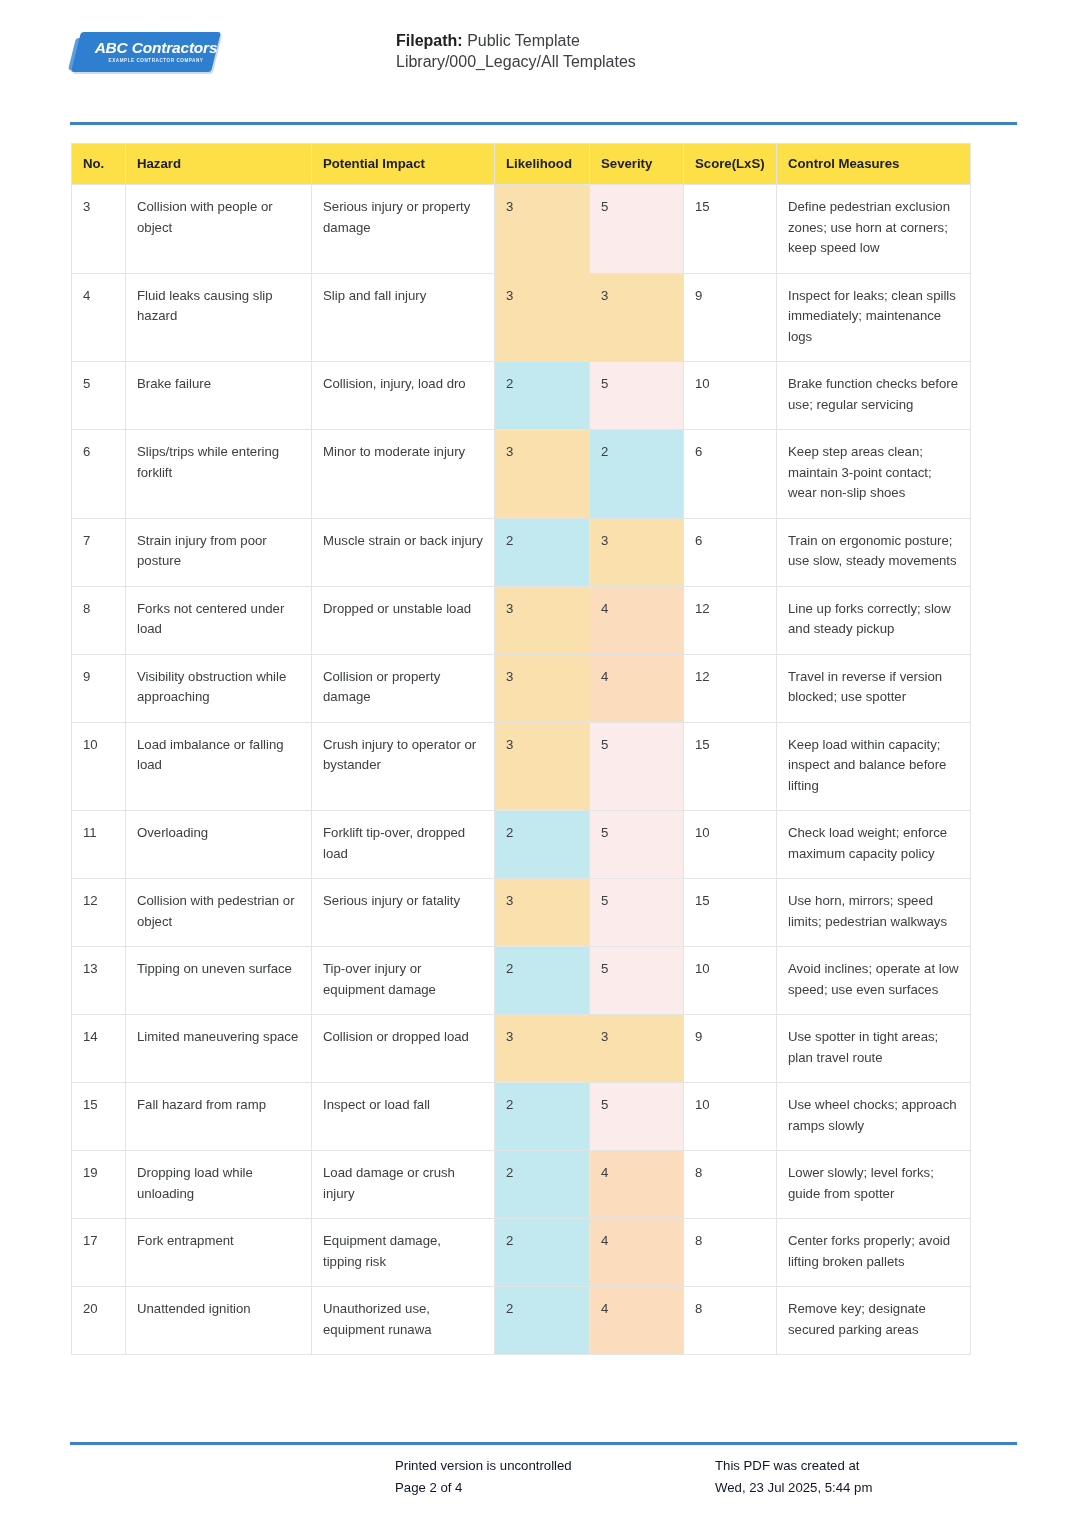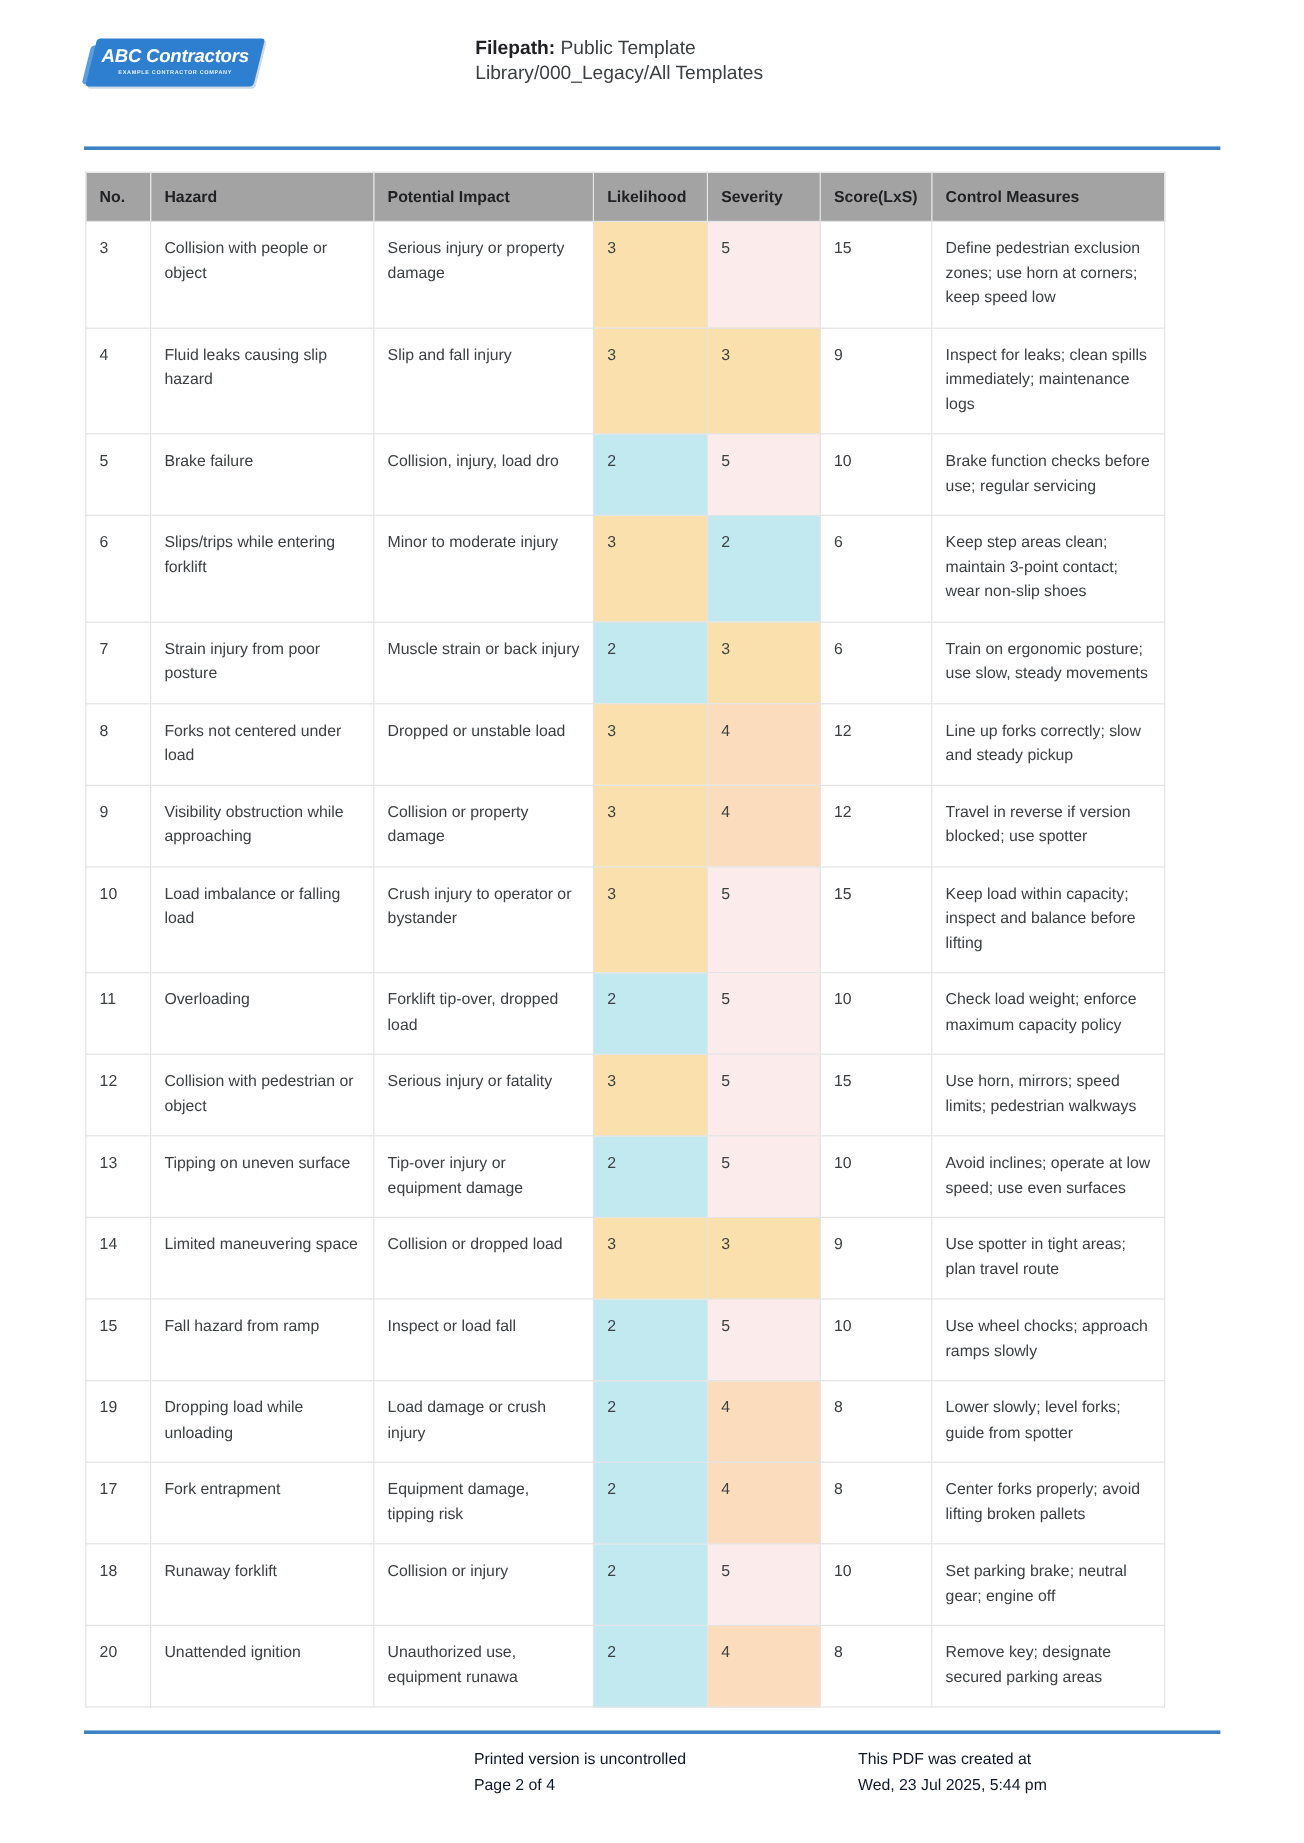--- a/index.html
+++ b/index.html
@@ -51,21 +51,21 @@
     box-shadow: 2px 2px 0 rgba(120,150,180,0.35);
   }
   .logo-shape.under {
     background: #5a9ede;
     top: 6px;
     left: -4px;
     height: 32px;
   }
   .logo-text {
     position: absolute;
-    left: 0; top: 0;
+    left: 10px; top: 0;
     width: 140px;
     height: 40px;
     display: flex;
     flex-direction: column;
     align-items: center;
     justify-content: center;
   }
   .logo-main {
     font-size: 15.5px;
     font-weight: bold;
@@ -121,21 +121,21 @@
   }
   table.risk th, table.risk td {
     border: 1px solid #e3e4e6;
     vertical-align: top;
     padding: 12px 11px 14px 11px;
     line-height: 20.5px;
     font-weight: normal;
     text-align: left;
   }
   table.risk thead th {
-    background: #a3a3a3;
+    background: #fde047;
     font-weight: bold;
     color: #202124;
     padding-top: 10px;
     padding-bottom: 11px;
     line-height: 19px;
     vertical-align: middle;
   }
   col.c-no       { width: 54px; }
   col.c-haz      { width: 186px; }
   col.c-imp      { width: 183px; }
@@ -357,29 +357,20 @@
         <tr>
           <td class="num">17</td>
           <td>Fork entrapment</td>
           <td>Equipment damage, tipping risk</td>
           <td class="num lvl-2">2</td>
           <td class="num lvl-4">4</td>
           <td class="num">8</td>
           <td>Center forks properly; avoid lifting broken pallets</td>
         </tr>
         <tr>
-          <td class="num">18</td>
-          <td>Runaway forklift</td>
-          <td>Collision or injury</td>
-          <td class="num lvl-2">2</td>
-          <td class="num lvl-5">5</td>
-          <td class="num">10</td>
-          <td>Set parking brake; neutral gear; engine off</td>
-        </tr>
-        <tr>
           <td class="num">20</td>
           <td>Unattended ignition</td>
           <td>Unauthorized use, equipment runawa</td>
           <td class="num lvl-2">2</td>
           <td class="num lvl-4">4</td>
           <td class="num">8</td>
           <td>Remove key; designate secured parking areas</td>
         </tr>
       </tbody>
   </table>

